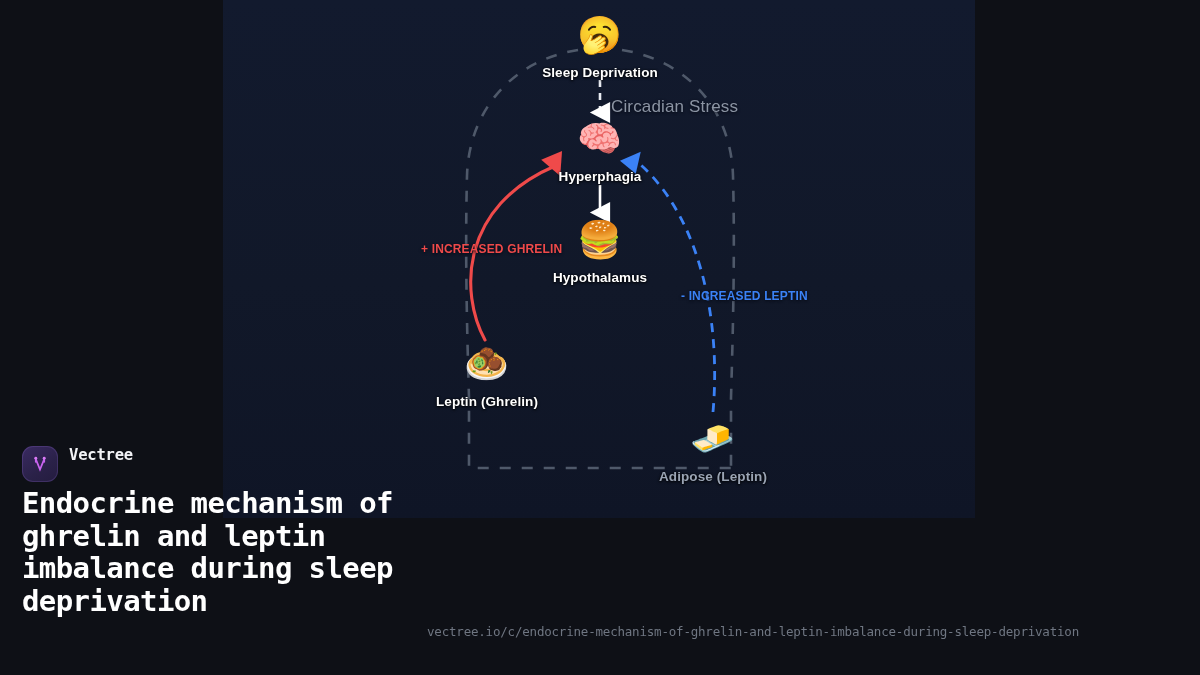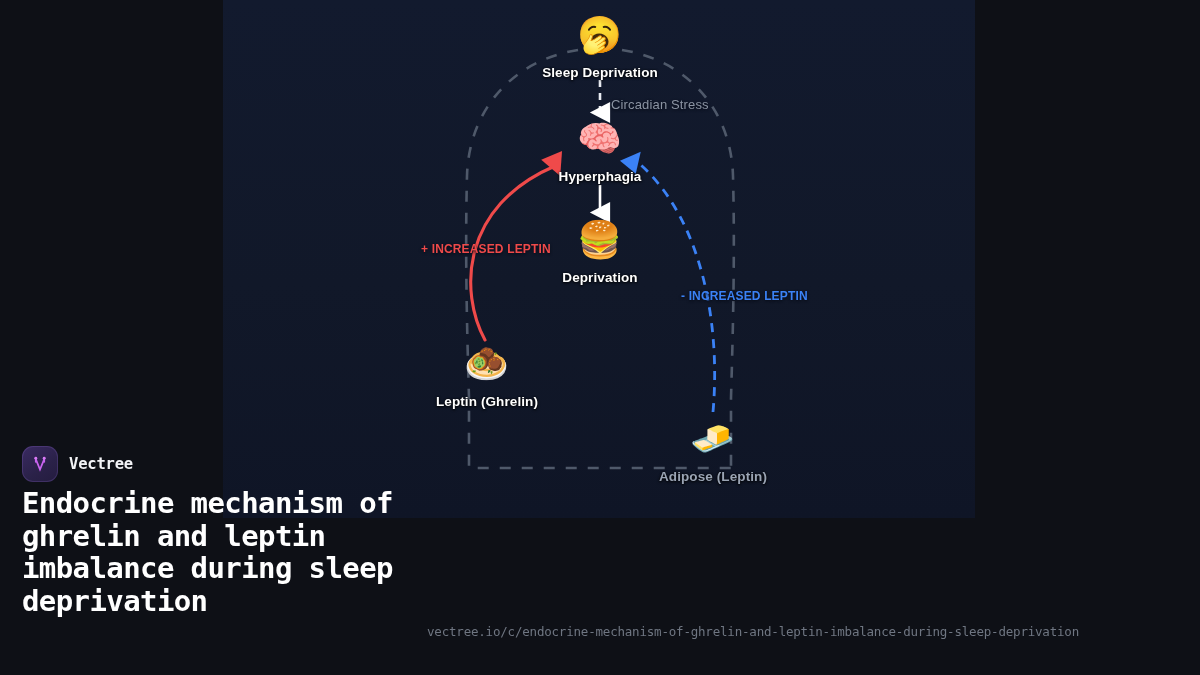--- a/index.html
+++ b/index.html
@@ -78,32 +78,31 @@
     position: absolute;
     font-size: 12px;
     font-weight: bold;
     white-space: nowrap;
     letter-spacing: 0.15px;
     text-shadow: 0 1px 3px rgba(6,10,20,0.95);
   }
   .edge-label.neutral {
     color: #8b94a3;
     font-weight: normal;
-    font-size: 13px;
+    font-size: 17px;
   }
   .edge-label.pos { color: #ef4a4a; }
   .edge-label.neg { color: #3b82f6; }
 
   
   #brand-row {
     position: absolute;
     left: 22px;
     top: 446px;
     display: flex;
-    align-items: center;
     gap: 11px;
   }
   #brand-logo {
     width: 36px;
     height: 36px;
     border-radius: 11px;
     background: linear-gradient(145deg, #3a2a62 0%, #2a2148 60%, #241c3f 100%);
     box-shadow: inset 0 0 0 1px rgba(160,120,230,0.20);
     display: flex;
     align-items: center;
@@ -195,36 +194,36 @@
       <span class="node-label">Sleep Deprivation</span>
     </div>
 
     <div class="node" style="left:377px; top:152px;">
       <span class="node-emoji">🧠</span>
       <span class="node-label">Hyperphagia</span>
     </div>
 
     <div class="node" style="left:377px; top:253px;">
       <span class="node-emoji">🍔</span>
-      <span class="node-label">Deprivation</span>
+      <span class="node-label">Hypothalamus</span>
     </div>
 
     <div class="node" style="left:264px; top:377px;">
       <span class="node-emoji">🧆</span>
       <span class="node-label">Leptin (Ghrelin)</span>
     </div>
 
     <div class="node" style="left:490px; top:452px;">
       <span class="node-emoji">🧈</span>
       <span class="node-label dim">Adipose (Leptin)</span>
     </div>
 
     <div class="edge-label neutral" style="left:388px; top:97px;">Circadian Stress</div>
 
-    <div class="edge-label pos" style="left:198px; top:242px;">+ INCREASED LEPTIN</div>
+    <div class="edge-label pos" style="left:198px; top:242px;">+ INCREASED GHRELIN</div>
 
     <div class="edge-label neg" style="left:458px; top:289px;">- INCREASED LEPTIN</div>
   </div>
 
   <div id="brand-row">
     <div id="brand-logo">
       <svg width="22" height="22" viewBox="0 0 24 24" aria-hidden="true">
         <g stroke="#c964f0" stroke-width="1.9" fill="none" stroke-linecap="round">
           <path d="M7.4 6.6 L12 18 L16.6 6.6"></path>
           <path d="M7.4 6.6 L7.4 9.6"></path>

